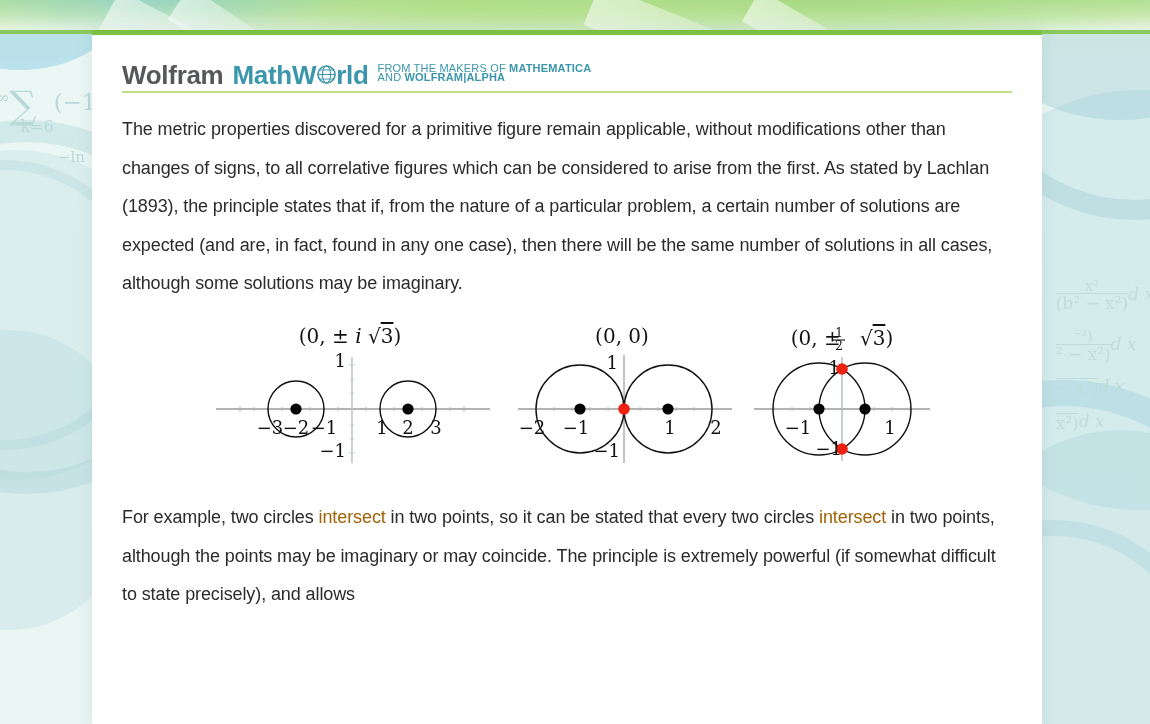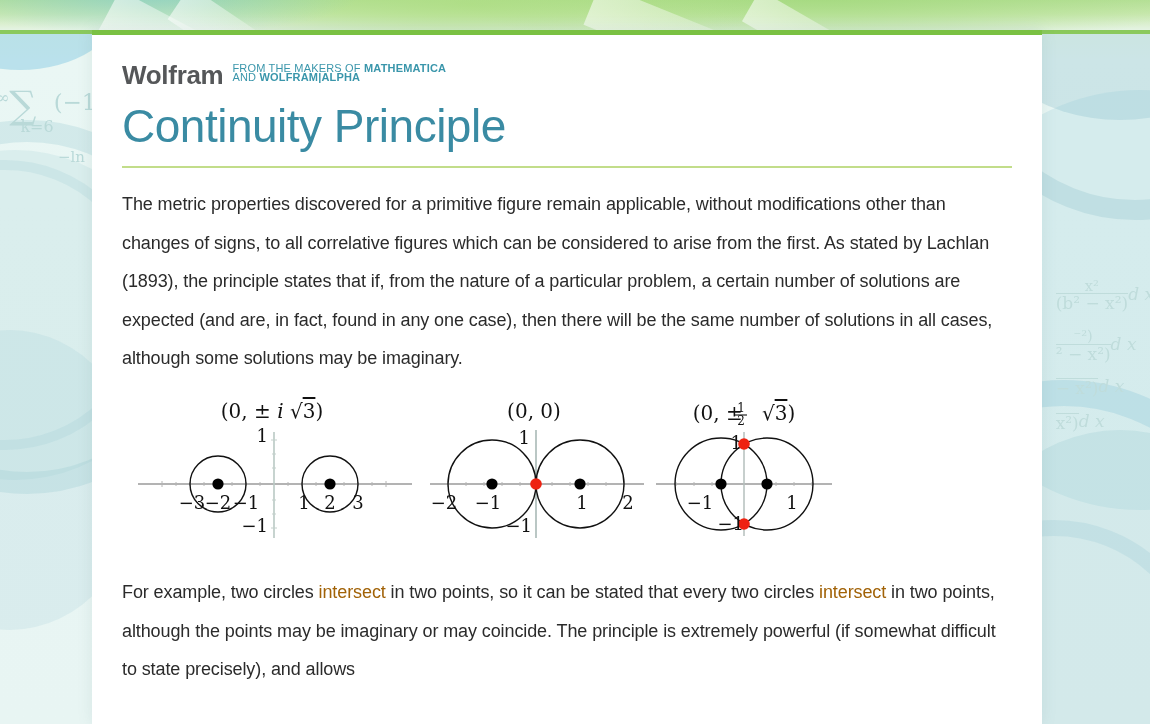--- a/index.html
+++ b/index.html
@@ -217,23 +217,23 @@
   .body-text.second { margin-top: 25px; }
   .body-text a, .link {
     color: #a16207;
     text-decoration: none;
     cursor: pointer;
   }
 
   
   .figure-row {
     display: flex;
-    justify-content: flex-start;
+    justify-content: center;
     align-items: flex-start;
-    gap: 0;
+    gap: 10px;
     margin-top: 8px;
     height: 152px;
   }
   .diagram { position: relative; }
   .diagram svg { display: block; }
 </style>
 </head>
 <body>
 
 <div id="page-bg">
@@ -288,27 +288,40 @@
       </span><span class="rf-dx">d x</span>
     </div>
   </div>
 </div>
 
 <div id="content-card">
   <div class="card-inner">
 
     <div class="logo-row">
       <span class="logo-wolfram">Wolfram</span>
+      <span class="logo-math">
+        <span>Math</span>
+          <span>W</span>
+          <span class="globe-o">
+            <svg width="19" height="19" viewBox="0 0 20 20">
+              <circle cx="10" cy="10" r="9" fill="none" stroke="#3a96ab" stroke-width="1.7"></circle>
+              <ellipse cx="10" cy="10" rx="4.3" ry="9" fill="none" stroke="#3a96ab" stroke-width="1.1"></ellipse>
+              <line x1="1" y1="10" x2="19" y2="10" stroke="#3a96ab" stroke-width="1.1"></line>
+              <path d="M2.6 5.2 H17.4" fill="none" stroke="#3a96ab" stroke-width="1"></path>
+              <path d="M2.6 14.8 H17.4" fill="none" stroke="#3a96ab" stroke-width="1"></path>
+            </svg>
+          </span>
+          <span>rld</span>
+      </span>
       <span class="logo-tagline">
         <span>FROM THE MAKERS OF </span><b>MATHEMATICA</b><br>
         <span>AND </span><b>WOLFRAM|ALPHA</b>
       </span>
     </div>
 
-    <h1 class="page-title">Continuity Principle</h1>
     <div class="title-rule"></div>
 
     <p class="body-text">The metric properties discovered for a primitive figure remain applicable, without modifications other than changes of signs, to all correlative figures which can be considered to arise from the first. As stated by Lachlan (1893), the principle states that if, from the nature of a particular problem, a certain number of solutions are expected (and are, in fact, found in any one case), then there will be the same number of solutions in all cases, although some solutions may be imaginary.</p>
 
     <div class="figure-row">
 
       <div class="diagram">
         <svg width="300" height="152" viewBox="0 0 300 152">
 
           <text x="150" y="22" font-family="DejaVu Serif, Liberation Serif, serif" font-size="20" fill="#111" text-anchor="middle">

